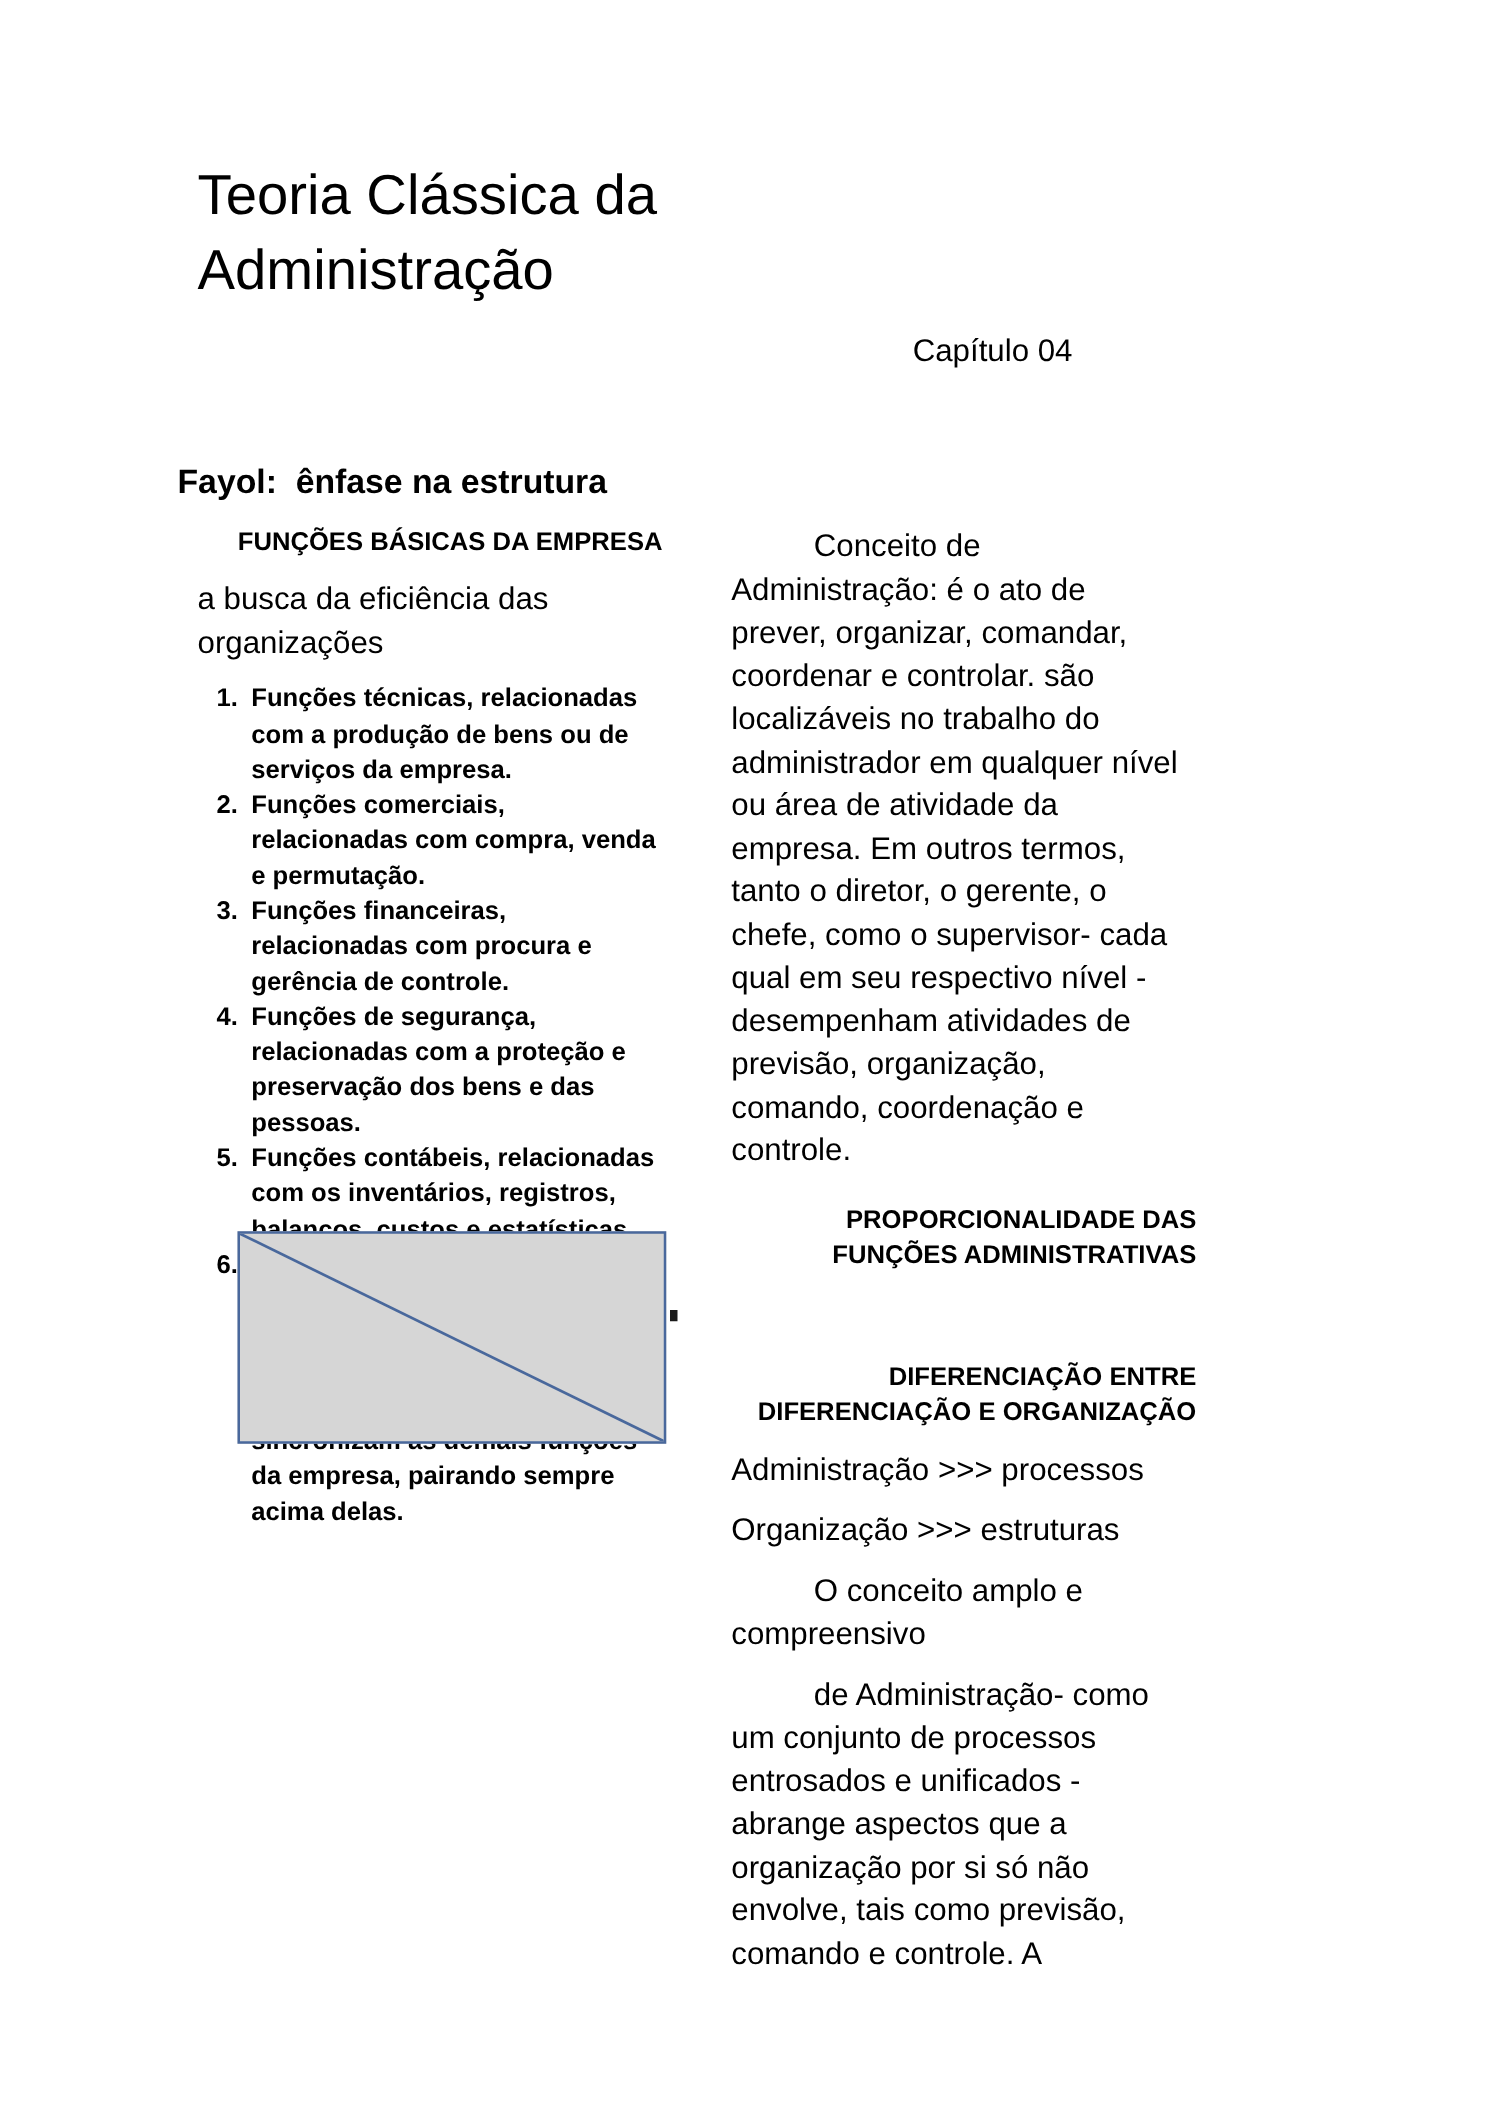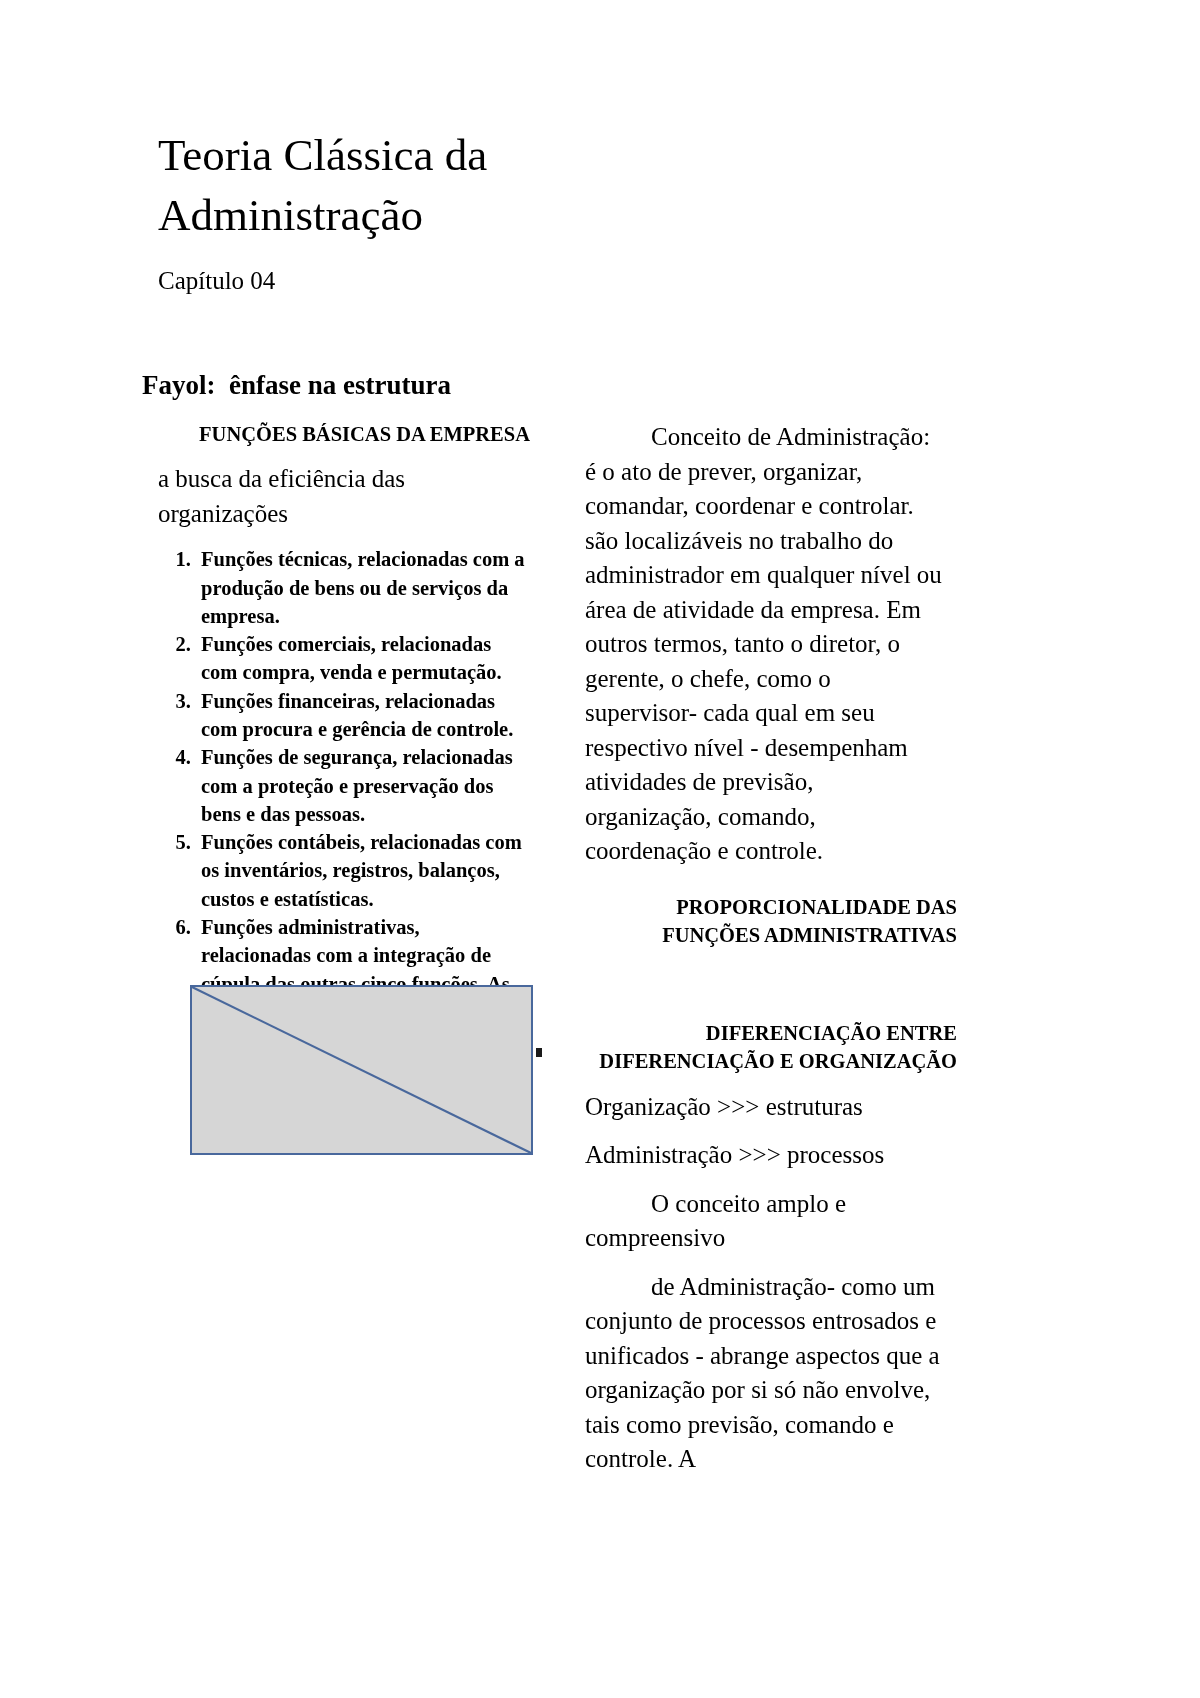--- a/index.html
+++ b/index.html
@@ -8,21 +8,21 @@
     padding: 0;
     background: #7a7a7a;
   }
   .page {
     position: relative;
     width: 1200px;
     height: 1698px;
     margin: 0 auto;
     background: #ffffff;
     overflow: hidden;
-    font-family: Liberation Serif, serif;
+    font-family: Liberation Sans, sans-serif;
     color: #000000;
     box-sizing: border-box;
   }
 
   
   .title-block {
     position: absolute;
     left: 158px;
     top: 126px;
     width: 700px;
@@ -33,21 +33,21 @@
     font-weight: 400;
     letter-spacing: 0px;
     margin: 0;
     color: #000;
   }
   .doc-subtitle {
     position: absolute;
     left: 158px;
     top: 265px;
     width: 700px;
-    text-align: left;
+    text-align: right;
     font-size: 25px;
     line-height: 1.3;
     font-weight: 400;
   }
 
   
   .section-heading {
     position: absolute;
     left: 142px;
     top: 370px;
@@ -160,22 +160,22 @@
       <li>Funções administrativas, relacionadas com a integração de cúpula das outras cinco funções. As funções administrativas coordenam e sincronizam as demais funções da empresa, pairando sempre acima delas.</li>
     </ol>
   </div>
 
   <div class="col col-right">
     <div class="para indent">Conceito de Administração: é o ato de prever, organizar, comandar, coordenar e controlar. são localizáveis no trabalho do administrador em qualquer nível ou área de atividade da empresa. Em outros termos, tanto o diretor, o gerente, o chefe, como o supervisor- cada qual em seu respectivo nível - desempenham atividades de previsão, organização, comando, coordenação e controle.</div>
     <div class="gap-sm"></div>
     <div class="block-heading">PROPORCIONALIDADE DAS FUNÇÕES ADMINISTRATIVAS</div>
     <div class="gap-lg"></div>
     <div class="block-heading">DIFERENCIAÇÃO ENTRE DIFERENCIAÇÃO E ORGANIZAÇÃO</div>
+    <div class="para">Administração &gt;&gt;&gt; processos</div>
     <div class="para">Organização &gt;&gt;&gt; estruturas</div>
-    <div class="para">Administração &gt;&gt;&gt; processos</div>
     <div class="para indent">O conceito amplo e compreensivo</div>
     <div class="para indent">de Administração- como um conjunto de processos entrosados e unificados - abrange aspectos que a organização por si só não envolve, tais como previsão, comando e controle. A</div>
   </div>
 
   <div class="img-placeholder">
     <svg viewBox="0 0 343 170" preserveAspectRatio="none" aria-hidden="true">
       <line x1="0" y1="0" x2="343" y2="170" stroke="#49689c" stroke-width="2.2"></line>
     </svg>
   </div>
   <div class="img-marker"></div>

